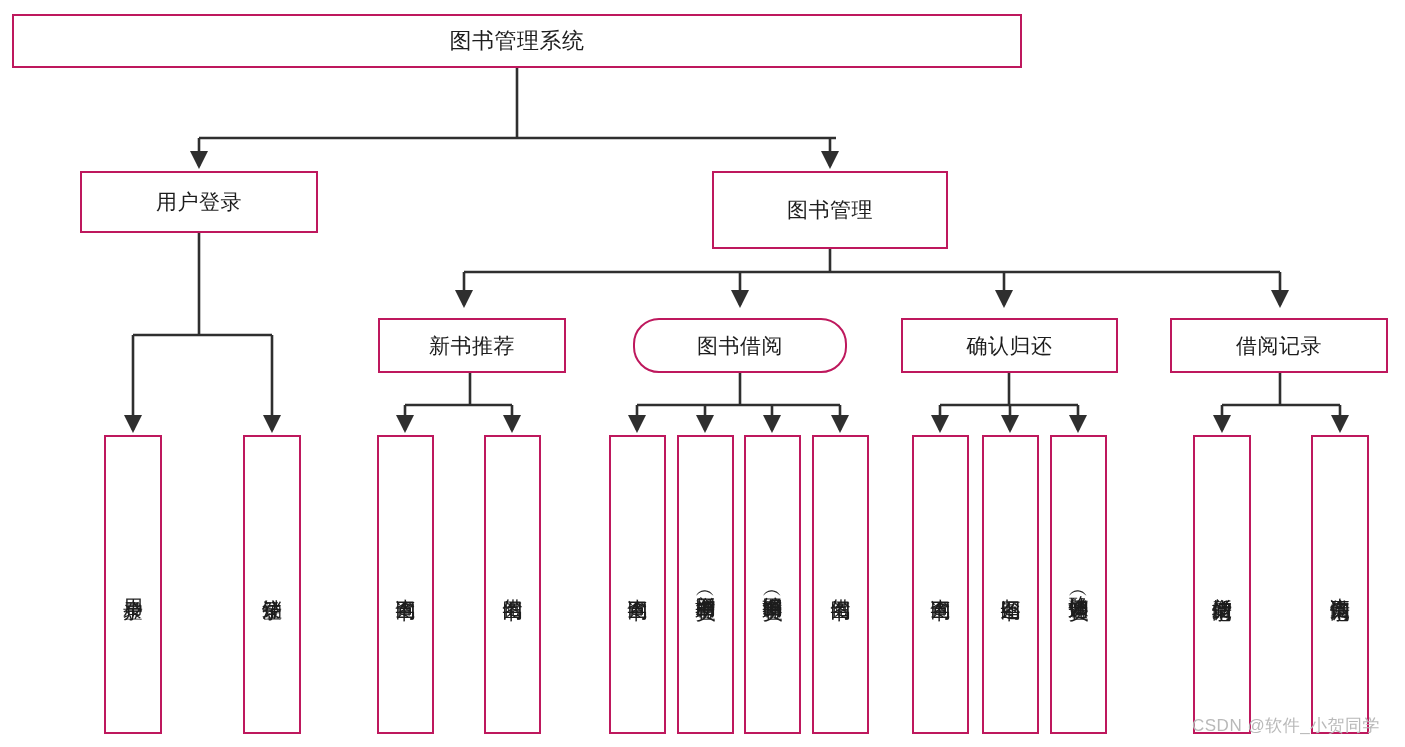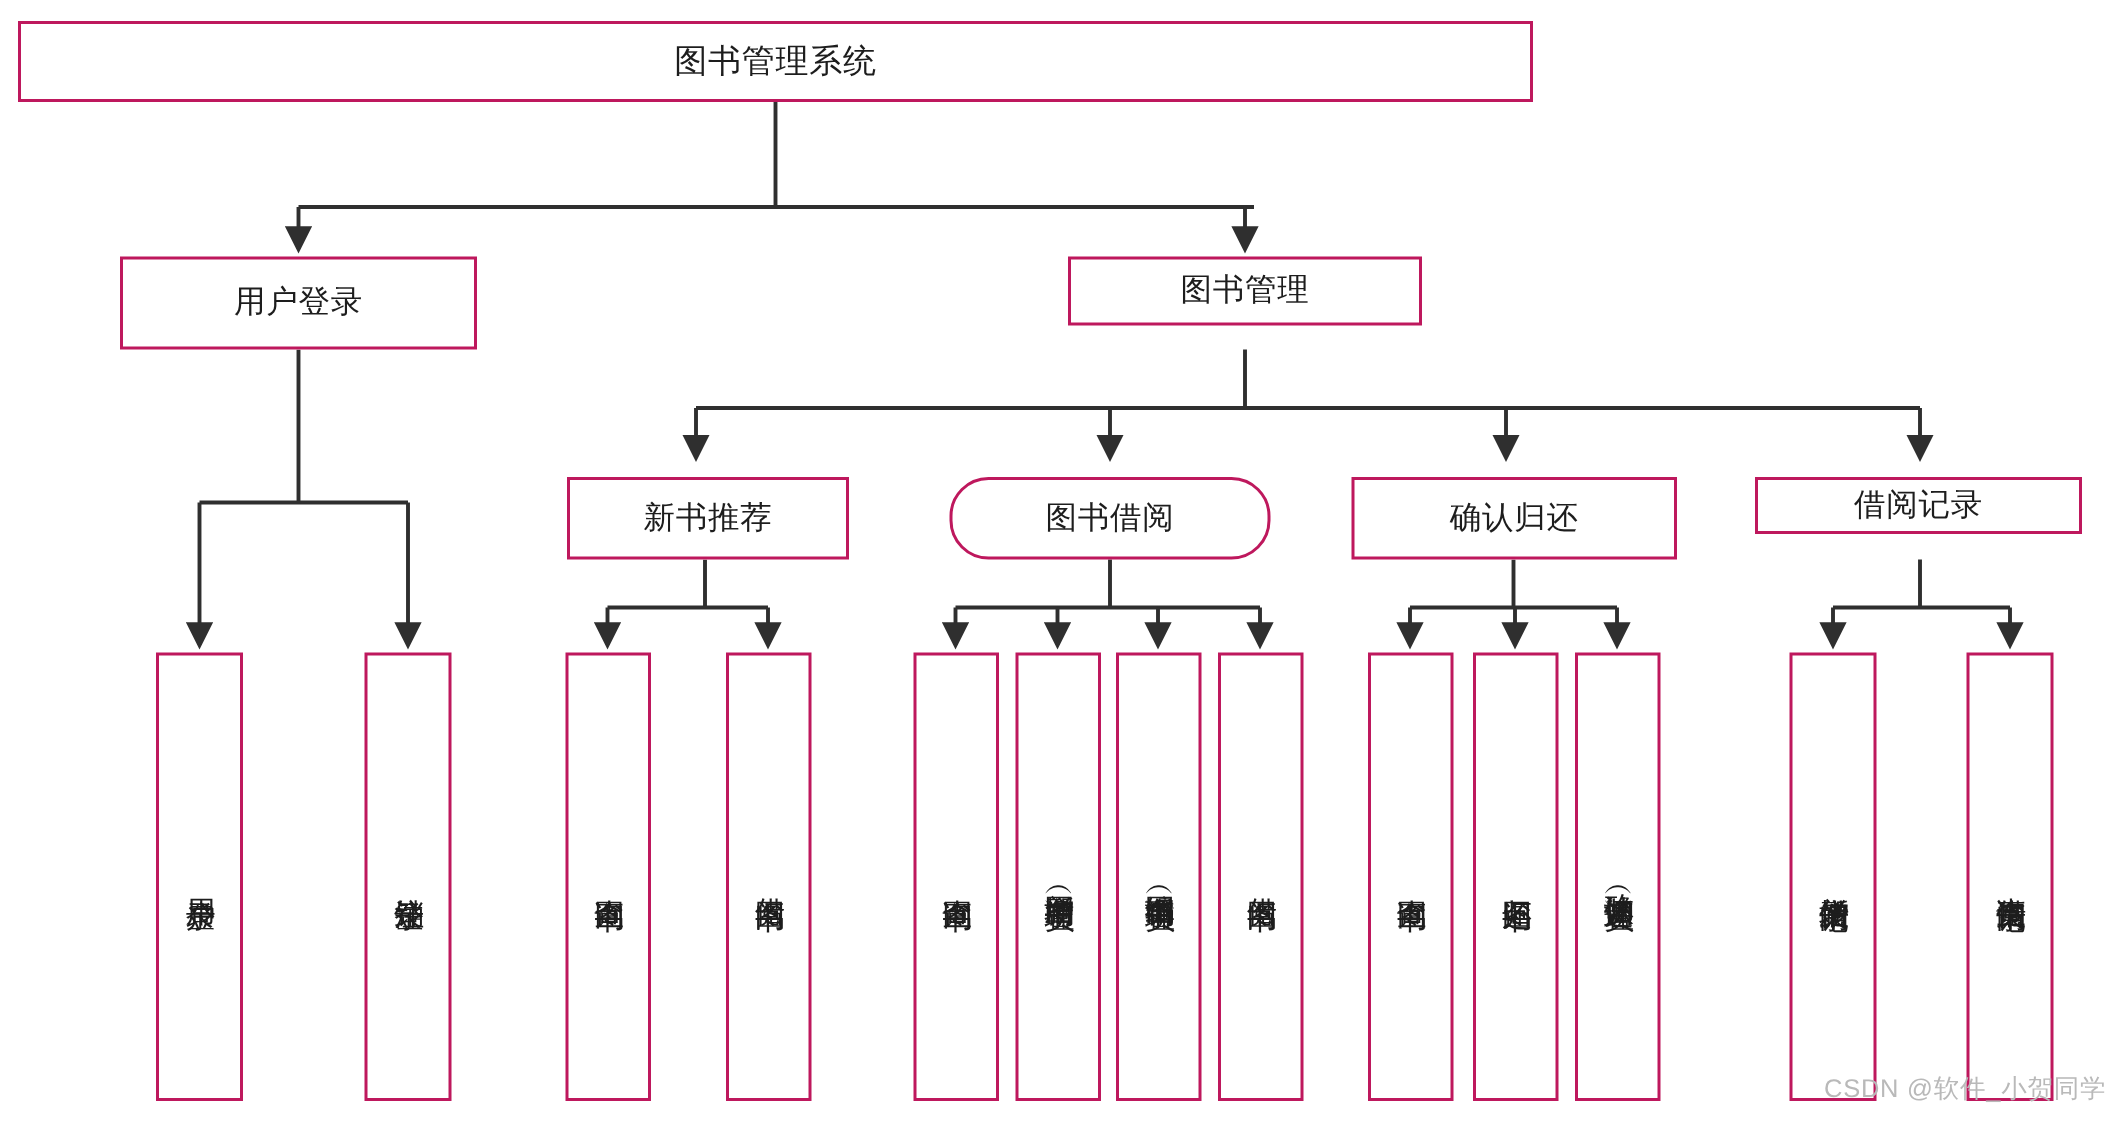--- a/index.html
+++ b/index.html
@@ -124,34 +124,34 @@
     </g>
   </svg>
 
   <div class="node root horiz" style="left:12px; top:14px; width:1010px; height:54px;">
     <span class="node-label">图书管理系统</span>
   </div>
 
   <div class="node horiz" style="left:80px; top:171px; width:238px; height:62px;">
     <span class="node-label">用户登录</span>
   </div>
-  <div class="node horiz" style="left:712px; top:171px; width:236px; height:46px;">
+  <div class="node horiz" style="left:712px; top:171px; width:236px; height:78px;">
     <span class="node-label">图书管理</span>
   </div>
 
   <div class="node horiz" style="left:378px; top:318px; width:188px; height:55px;">
     <span class="node-label">新书推荐</span>
   </div>
   <div class="node horiz" style="left:633px; top:318px; width:214px; height:55px;border-radius:26px;">
     <span class="node-label">图书借阅</span>
   </div>
   <div class="node horiz" style="left:901px; top:318px; width:217px; height:55px;">
     <span class="node-label">确认归还</span>
   </div>
-  <div class="node horiz" style="left:1170px; top:318px; width:218px; height:38px;">
+  <div class="node horiz" style="left:1170px; top:318px; width:218px; height:55px;">
     <span class="node-label">借阅记录</span>
   </div>
 
   <div class="node leaf" style="left:104px; top:435px; width:58px; height:299px;">
     <span class="node-label">用户登录</span>
   </div>
   <div class="node leaf" style="left:243px; top:435px; width:58px; height:299px;">
     <span class="node-label">注销登录</span>
   </div>
 
@@ -185,15 +185,15 @@
     <span class="node-label">确认归还（管理员）</span>
   </div>
 
   <div class="node leaf" style="left:1193px; top:435px; width:58px; height:299px;">
     <span class="node-label">新增借阅记录</span>
   </div>
   <div class="node leaf" style="left:1311px; top:435px; width:58px; height:299px;">
     <span class="node-label">查询借阅记录</span>
   </div>
 
-  <div class="watermark" style="left:1192px; top:714px;margin-left:24px;">CSDN @软件_小贺同学</div>
+  <div class="watermark" style="left:1192px; top:714px;">CSDN @软件_小贺同学</div>
 
 </div>
 
 </body></html>

